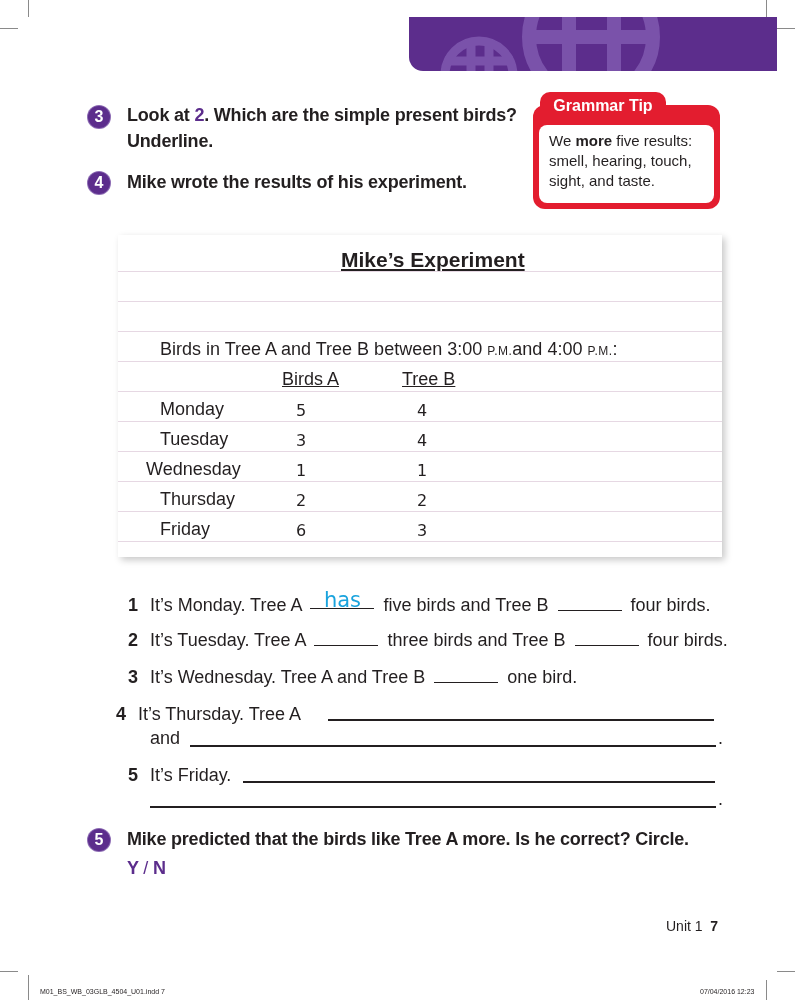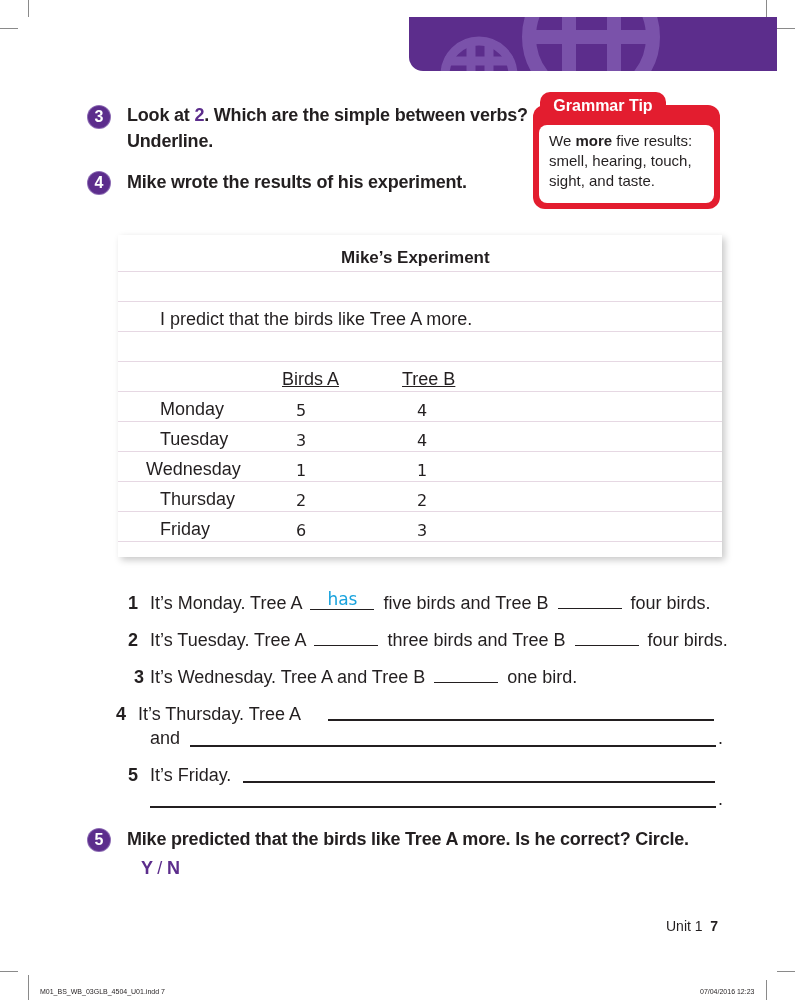--- a/index.html
+++ b/index.html
@@ -41,33 +41,33 @@
     background: #fff; border-radius: 8px;
     font-size: 15px; line-height: 20px; padding: 6px 10px; box-sizing: border-box;
   }
 
   .notebook {
     position: absolute; left: 118px; top: 235px; width: 604px; height: 322px;
     background: #fff; box-shadow: 3px 3px 7px rgba(0,0,0,0.22);
   }
   .nb-line { position: absolute; left: 0; width: 604px; height: 1px; background: #e6d8e3; }
   .nb-text { position: absolute; font-size: 18px; color: #231f20; white-space: nowrap; }
-  .nb-title { font-weight: bold; font-size: 17px; }
+  .nb-title { font-weight: bold; text-decoration: underline; font-size: 21px; }
   .hand { font-family: "DejaVu Sans", sans-serif; font-size: 16px; }
   .u { text-decoration: underline; }
   .sc { font-size: 12px; letter-spacing: 0.5px; }
 
   .ex { position: absolute; font-size: 18px; white-space: nowrap; }
   .ex-num { font-weight: bold; display: inline-block; width: 22px; }
   .blank {
     display: inline-block; border-bottom: 1.5px solid #231f20; height: 16px;
     vertical-align: baseline; margin: 0 4px; position: relative; text-align: center;
   }
   .answer {
-    color: #1aa3dd; font-family: "DejaVu Sans", sans-serif; font-size: 17px;
+    color: #1aa3dd; font-family: "DejaVu Sans", sans-serif; font-size: 21px;
     position: relative; top: -4px;
   }
   .long-line { position: absolute; height: 1.5px; background: #231f20; }
 
   .footer-page { position: absolute; left: 666px; top: 918px; font-size: 14px; }
   .slug { position: absolute; font-size: 7px; color: #231f20; }
 </style>
 </head>
 <body>
 
@@ -93,21 +93,21 @@
       <circle cx="182" cy="20" r="62"></circle>
       <line x1="120" y1="20" x2="244" y2="20"></line>
       <line x1="160" y1="-40" x2="160" y2="80"></line>
       <line x1="205" y1="-40" x2="205" y2="80"></line>
     </g>
   </svg>
 </div>
 
 <div class="num-circle" style="left:88px;top:106px;">3</div>
 <div class="instr" style="left:127px;top:102px;">
-  <span>Look at </span><span class="purple">2</span><span>. Which are the simple between verbs?</span><br>
+  <span>Look at </span><span class="purple">2</span><span>. Which are the simple present birds?</span><br>
   <span>Underline.</span>
 </div>
 
 <div class="num-circle" style="left:88px;top:172px;">4</div>
 <div class="instr" style="left:127px;top:169px;">
   <span>Mike wrote the results of his experiment.</span><br>
 </div>
 
 <div class="tip"></div>
 <div class="tip-label">Grammar Tip</div>
@@ -123,21 +123,23 @@
   <div class="nb-line" style="top:96px"></div>
   <div class="nb-line" style="top:126px"></div>
   <div class="nb-line" style="top:156px"></div>
   <div class="nb-line" style="top:186px"></div>
   <div class="nb-line" style="top:216px"></div>
   <div class="nb-line" style="top:246px"></div>
   <div class="nb-line" style="top:276px"></div>
   <div class="nb-line" style="top:306px"></div>
 
   <div class="nb-text nb-title" style="left:223px;top:13px;">Mike’s Experiment</div>
-  <div class="nb-text" style="left:42px;top:74px;">I predict that the birds like Tree A more.</div>
+  <div class="nb-text" style="left:42px;top:104px;">
+    <span>Birds in Tree A and Tree B between 3:00 </span><span class="sc">P.M.</span><span>and 4:00 </span><span class="sc">P.M.</span><span>:</span>
+  </div>
 
   <div class="nb-text u" style="left:164px;top:134px;">Birds A</div>
   <div class="nb-text u" style="left:284px;top:134px;">Tree B</div>
 
   <div class="nb-text" style="left:42px;top:164px;">Monday</div>
   <div class="nb-text hand" style="left:178px;top:166px;">5</div>
   <div class="nb-text hand" style="left:299px;top:166px;">4</div>
 
   <div class="nb-text" style="left:42px;top:194px;">Tuesday</div>
   <div class="nb-text hand" style="left:178px;top:196px;">3</div>
@@ -165,21 +167,21 @@
 </div>
 
 <div class="ex" style="left:128px;top:629px;">
   <span class="ex-num">2</span><span>It’s Tuesday. Tree A</span>
   <span class="blank" style="width:64px"></span>
   <span>three birds and Tree B</span>
   <span class="blank" style="width:64px"></span>
   <span>four birds.</span>
 </div>
 
-<div class="ex" style="left:128px;top:666px;text-align:center;">
+<div class="ex" style="left:128px;top:666px;">
   <span class="ex-num">3</span><span>It’s Wednesday. Tree A and Tree B</span>
   <span class="blank" style="width:64px"></span>
   <span>one bird.</span>
 </div>
 
 <div class="ex" style="left:116px;top:704px;">
   <span class="ex-num">4</span><span>It’s Thursday. Tree A</span>
 </div>
 <div class="long-line" style="left:328px;top:719px;width:386px;"></div>
 <div class="ex" style="left:150px;top:728px;">and</div>
@@ -188,21 +190,21 @@
 
 <div class="ex" style="left:128px;top:765px;">
   <span class="ex-num">5</span><span>It’s Friday.</span>
 </div>
 <div class="long-line" style="left:243px;top:781px;width:472px;"></div>
 <div class="long-line" style="left:150px;top:806px;width:566px;"></div>
 <div class="ex" style="left:718px;top:789px;">.</div>
 
 <div class="num-circle" style="left:88px;top:829px;">5</div>
 <div class="instr" style="left:127px;top:826px;">Mike predicted that the birds like Tree A more. Is he correct? Circle.</div>
-<div class="instr purple" style="left:141px;top:855px;">
+<div class="instr purple" style="left:127px;top:855px;">
   <span>Y</span>
   <span style="font-weight:normal">/</span>
   <span>N</span>
 </div>
 
 <div class="footer-page">
   <span>Unit 1</span>&nbsp;&nbsp;<b>7</b>
 </div>
 <div class="slug" style="left:40px;top:988px;">M01_BS_WB_03GLB_4504_U01.indd   7</div>
 <div class="slug" style="left:700px;top:988px;">07/04/2016   12:23</div>

